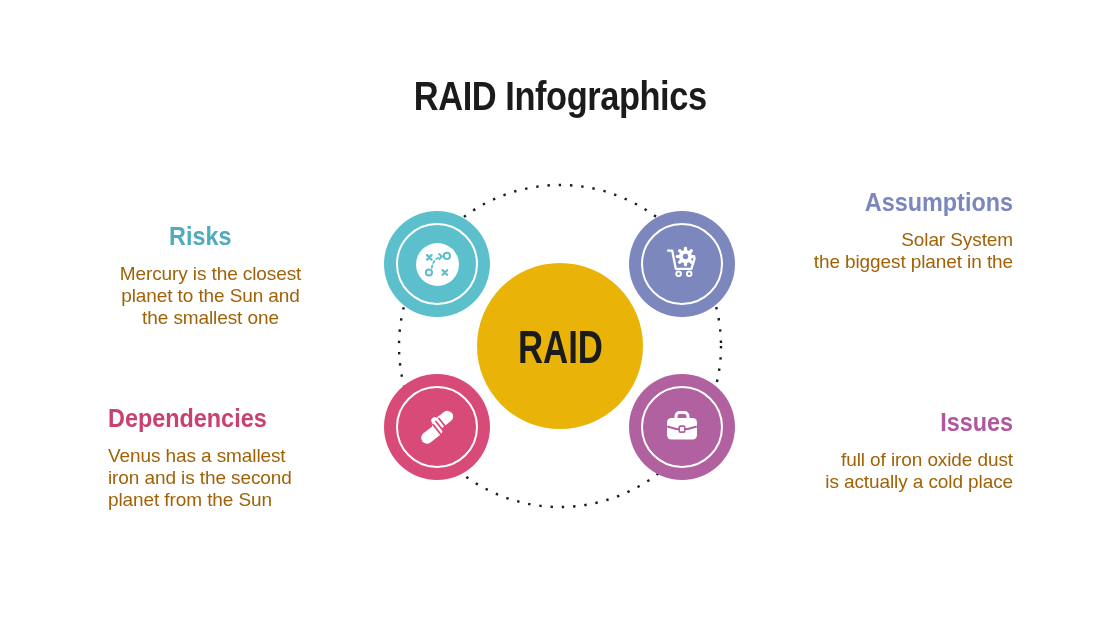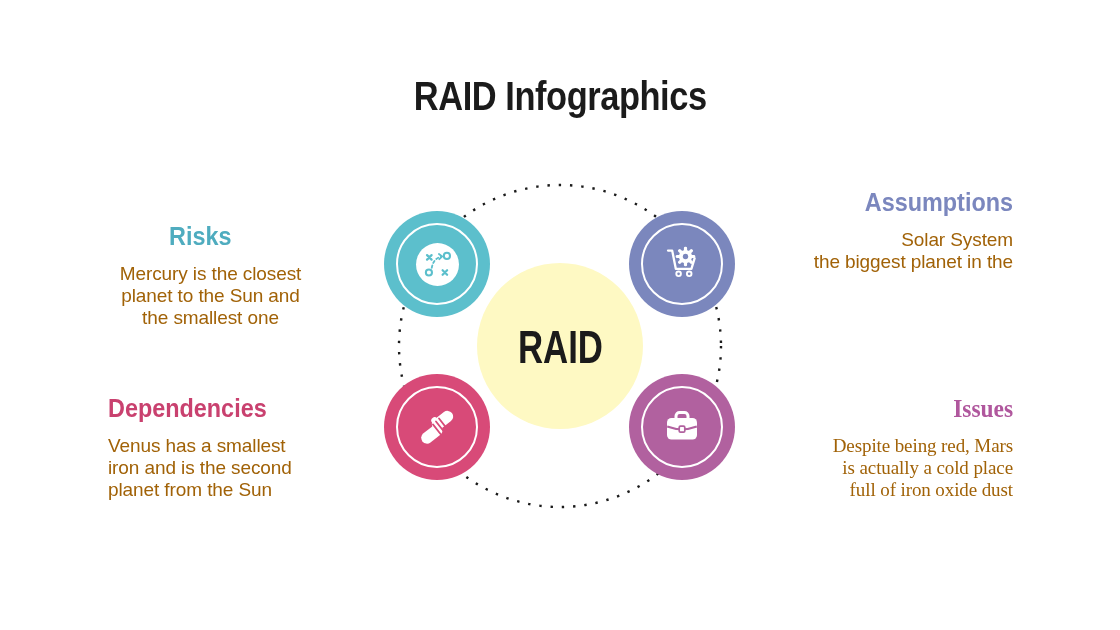--- a/index.html
+++ b/index.html
@@ -7,39 +7,39 @@
   body { font-family:"Liberation Sans", sans-serif; background:#ffffff; }
   .slide { position:relative; width:1120px; height:630px; background:#ffffff; overflow:hidden; }
 
   .title { position:absolute; top:74px; left:0; width:100%; text-align:center;
            font-size:40px; font-weight:bold; color:#1b1b1b; }
   .squeeze-title { display:inline-block; transform:scaleX(0.86); transform-origin:center; letter-spacing:-0.5px; }
 
   .dotted-ring { position:absolute; left:0; top:0; }
 
   .center-circle { position:absolute; left:477px; top:263px; width:166px; height:166px;
-                   border-radius:50%; background:#fef9c3;
+                   border-radius:50%; background:#eab308;
                    display:flex; align-items:center; justify-content:center; }
   .raid-label { font-size:47px; font-weight:bold; color:#1b1b1b;
                 display:inline-block; transform:scaleX(0.74); transform-origin:center; }
 
   .node { position:absolute; width:106px; height:106px; border-radius:50%;
           display:flex; align-items:center; justify-content:center; }
   .node .ring { position:absolute; inset:12px; border:2.5px solid #ffffff; border-radius:50%; }
   .node svg { position:relative; }
   .node-risks        { left:384px; top:211px; background:#5CBFCC; color:#5CBFCC; }
   .node-assumptions  { left:629px; top:211px; background:#7B87BD; color:#7B87BD; }
   .node-dependencies { left:384px; top:374px; background:#D84A78; color:#D84A78; }
   .node-issues       { left:629px; top:374px; background:#B1619F; color:#B1619F; }
 
   .tb { position:absolute; }
   .tb-risks        { left:108px; top:188px; width:205px; text-align:center;margin-top:34px; }
   .tb-assumptions  { left:788px; top:188px; width:225px; text-align:right; }
-  .tb-dependencies { left:108px; top:394px; width:205px; text-align:left; }
-  .tb-issues       { left:803px; top:394px; width:210px; text-align:right;font-family:Liberation Serif, serif; }
+  .tb-dependencies { left:108px; top:404px; width:205px; text-align:left; }
+  .tb-issues       { left:803px; top:408px; width:210px; text-align:right; }
 
   .qhead { font-size:26px; font-weight:bold; line-height:29px; margin-bottom:12px; transform:scaleX(0.9); }
   .tb-risks .qhead, .tb-dependencies .qhead { transform-origin:left center; }
   .tb-assumptions .qhead, .tb-issues .qhead { transform-origin:right center; }
   .qhead-risks        { color:#4FACBF; }
   .qhead-assumptions  { color:#7B87BE; }
   .qhead-dependencies { color:#C9416F; }
   .qhead-issues       { color:#B0579D; }
 
   .qbody { font-size:19px; line-height:22px; color:#a16207; letter-spacing:-0.1px; }
@@ -141,19 +141,18 @@
     <div class="qbody">
       <div>Venus has a smallest</div>
       <div>iron and is the second</div>
       <div>planet from the Sun</div>
     </div>
   </div>
 
   <div class="tb tb-issues">
     <div class="qhead qhead-issues" style="color: rgb(176, 87, 157);">Issues</div>
     <div class="qbody">
-      <div>Despite being red, Mars</div>
+      <div>full of iron oxide dust</div>
       <div>is actually a cold place</div>
-      <div>full of iron oxide dust</div>
     </div>
   </div>
 
 </div>
 
 </body></html>

